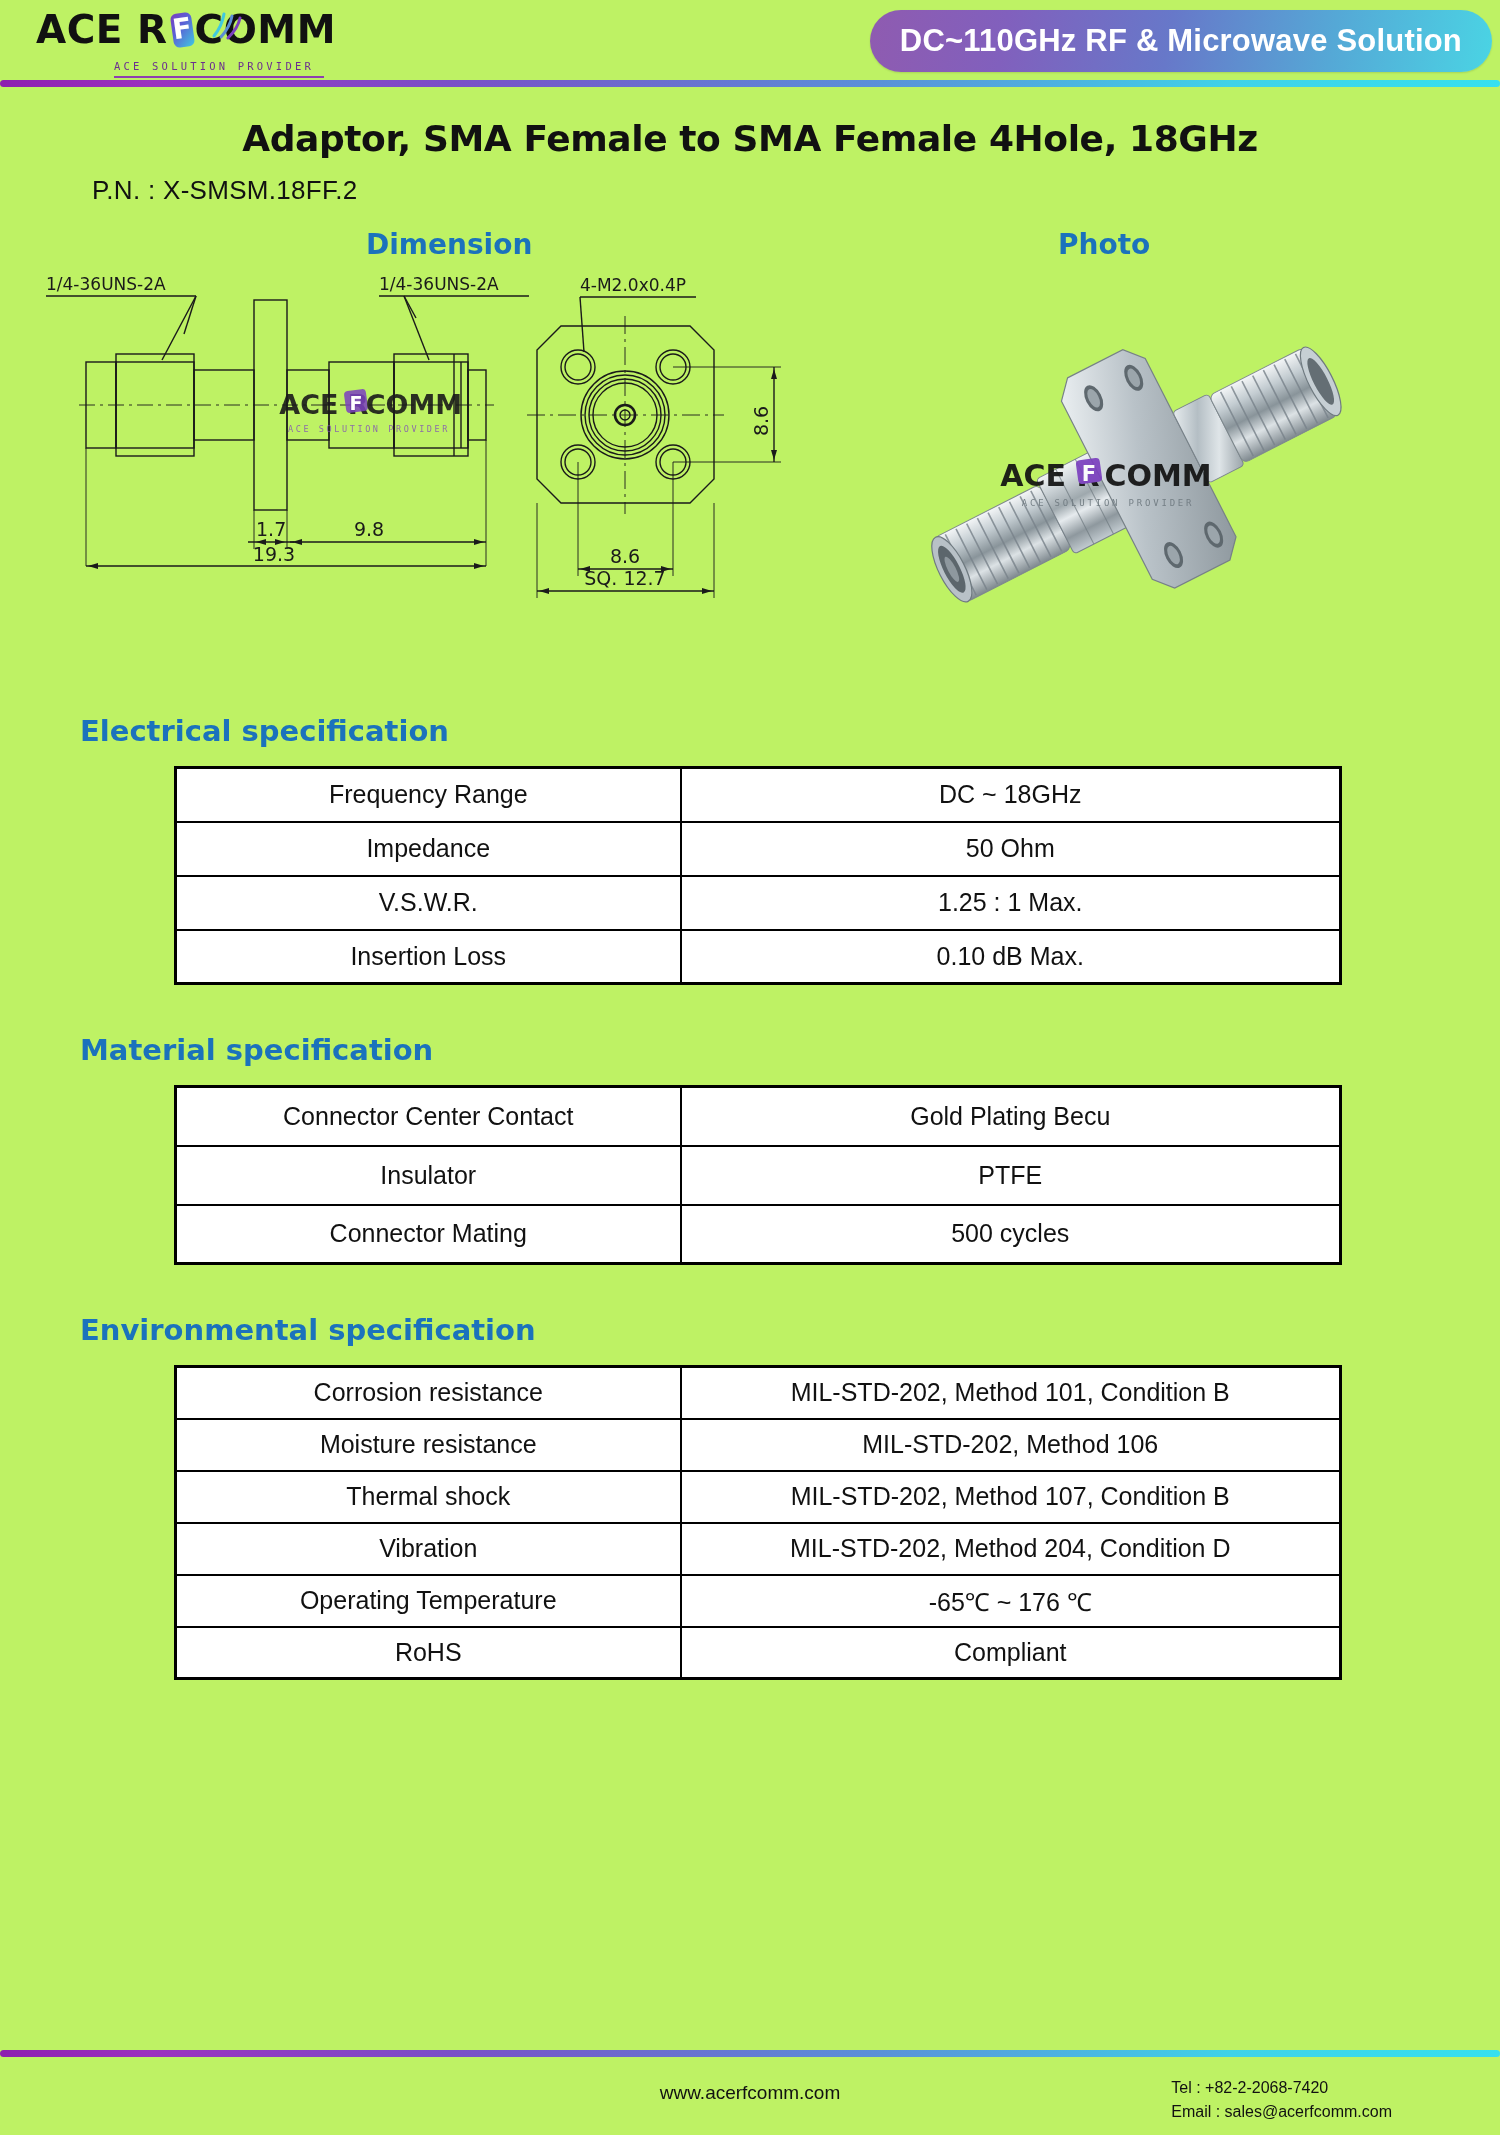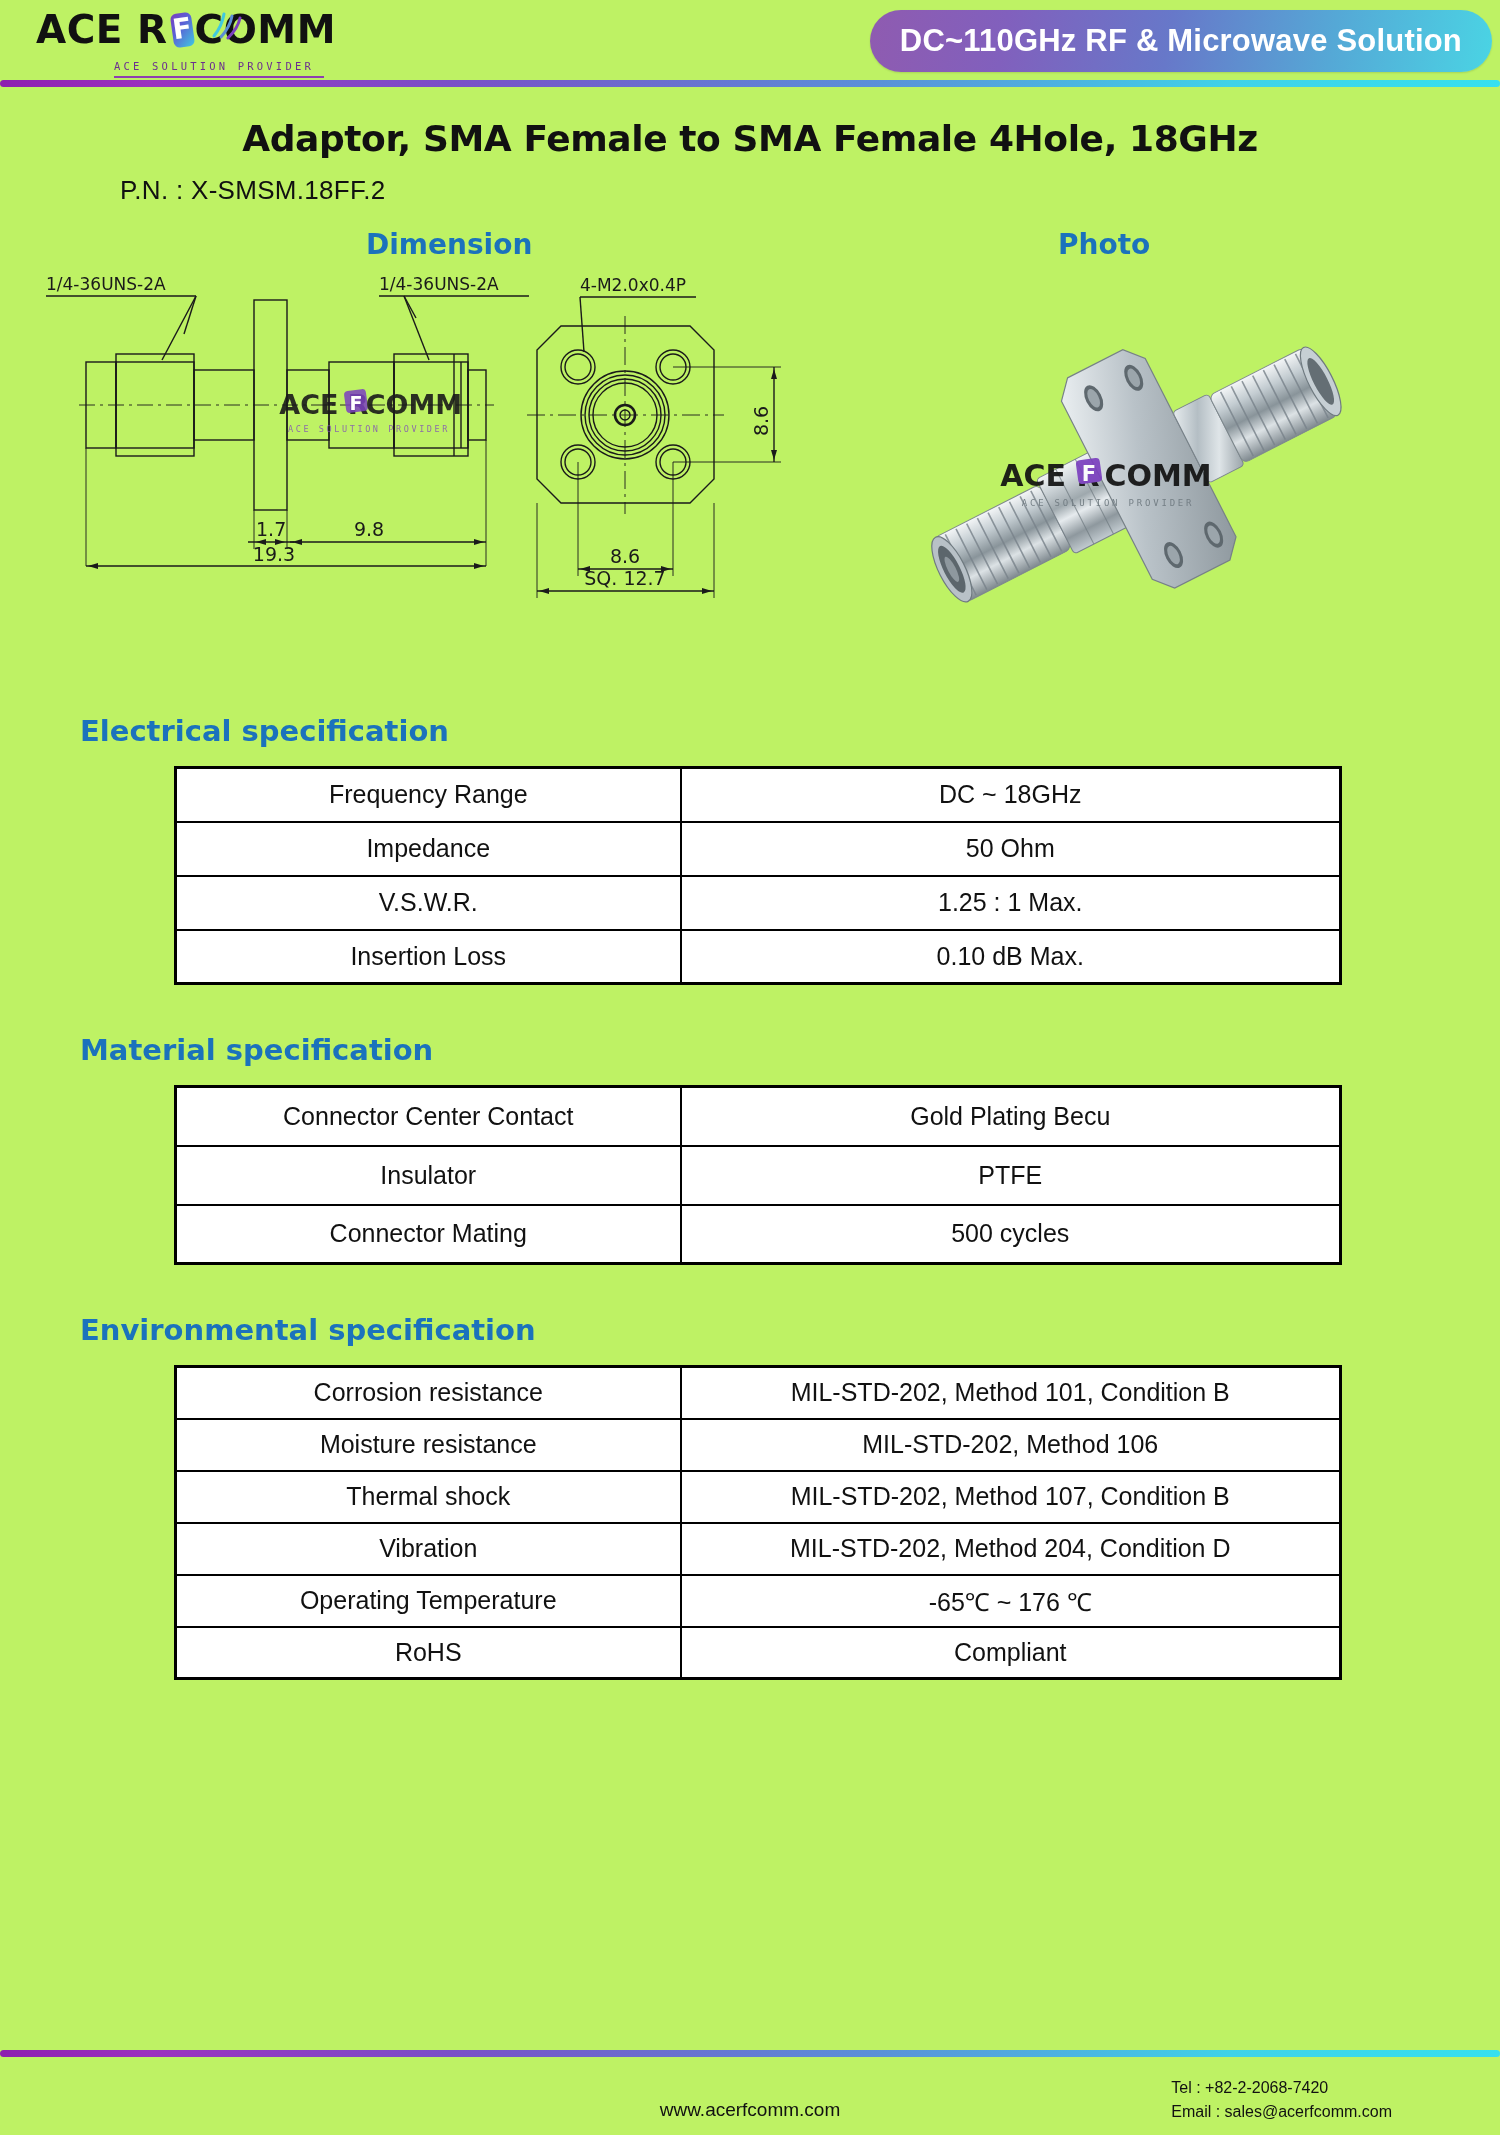--- a/index.html
+++ b/index.html
@@ -60,21 +60,21 @@
   .rule-bottom { top: 2050px; }
 
   
   .title {
     margin-top: 22px; text-align: center;
     font-family: "DejaVu Sans", sans-serif;
     font-weight: 700; font-size: 36px; color: #111;
     letter-spacing: -0.4px;
   }
   .pn {
-    margin-top: 16px; padding-left: 120px;
+    margin-top: 16px; padding-left: 92px;
     font-family: "Liberation Sans", sans-serif;
     font-size: 26px; color: #111; letter-spacing: 0.3px;
   }
 
   
   .dim-photo-labels { position: relative; height: 46px; margin-top: 22px; }
   .lbl-blue {
     position: absolute;
     font-family: "DejaVu Sans", sans-serif;
     font-weight: 700; font-size: 28px; color: #1b72bc;
@@ -111,21 +111,21 @@
   }
   .spec-table td.k { width: 505px; }
   .spec-table.t-elec td { height: 54px; }
   .spec-table.t-mat  td { height: 59px; }
   .spec-table.t-env  td { height: 52px; }
 
   
   .footer { position: absolute; left: 0; right: 0; top: 2068px; height: 66px; }
   .foot-url {
     position: absolute; left: 0; right: 0; top: 14px;
-    text-align: center; font-size: 19px; color: #111; margin-top: 17px;
+    text-align: center; font-size: 19px; color: #111;
   }
   .foot-contact {
     position: absolute; right: 108px; top: 8px;
     font-size: 16px; color: #111; line-height: 24px; text-align: left;
   }
 
   
   .dtxt {
     font-family: "DejaVu Sans", sans-serif;
     font-size: 17px; fill: #1a1a1a;

